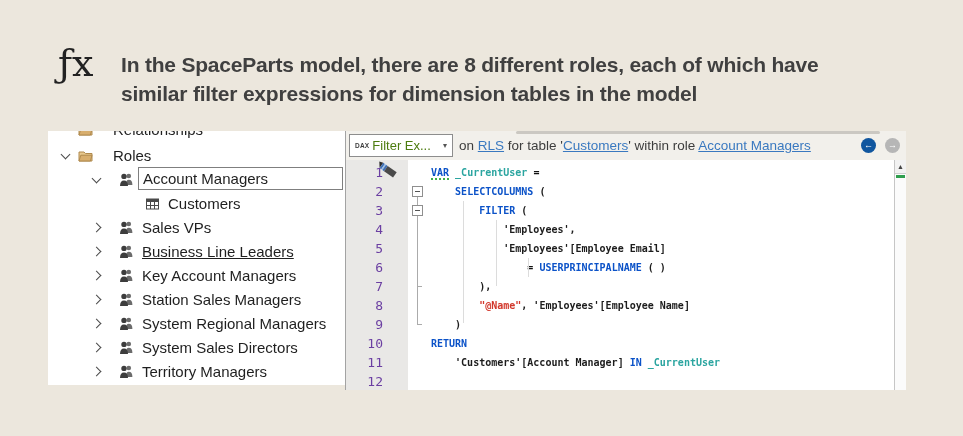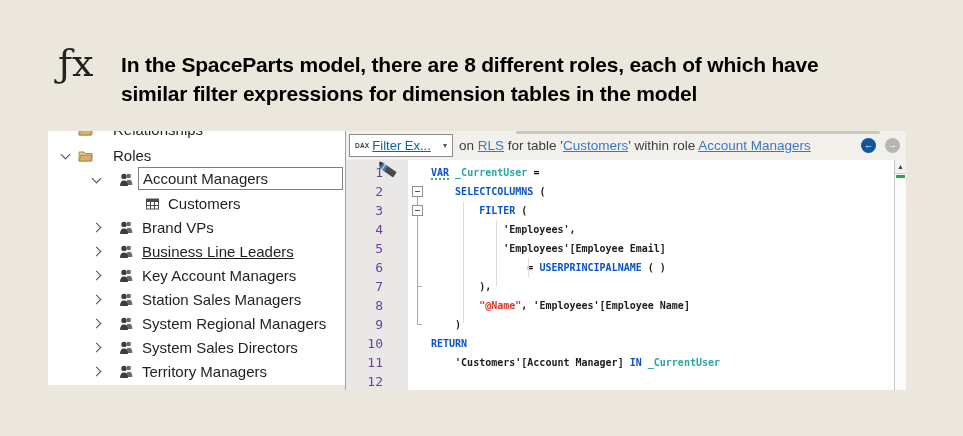--- a/index.html
+++ b/index.html
@@ -9,21 +9,21 @@
     font-family:"Liberation Sans",sans-serif;
   }
   
   .fx-glyph{
     position:absolute;left:58px;top:44px;
     font-family:"DejaVu Serif",serif;
     font-size:38px;color:#222;line-height:1;
   }
   .headline{
     position:absolute;left:121px;top:50px;width:820px;
-    font-size:21px;font-weight:bold;color:#000000;
+    font-size:21px;font-weight:bold;color:#404040;
     line-height:29px;letter-spacing:-0.2px;
   }
   
   .sidebar{
     position:absolute;left:48px;top:131px;width:297px;height:254px;
     background:#ffffff;overflow:hidden;
   }
   .tree-row{position:absolute;left:0;width:100%;height:24px;}
   .tree-label{position:absolute;top:3px;font-size:15px;color:#1f1f1f;white-space:nowrap;}
   .chev{position:absolute;top:8px;width:6px;height:6px;
@@ -43,21 +43,21 @@
   }
   .toolbar{position:absolute;top:0;left:0;right:0;height:29px;background:#f2f0eb;}
   .cutoff-strip{position:absolute;top:0;left:170px;width:364px;height:3px;
     background:#cbc8c2;border-radius:2px;}
   .dax-dropdown{
     position:absolute;left:3px;top:3px;width:104px;height:23px;
     background:#fff;border:1px solid #8d8d8d;box-sizing:border-box;
     display:flex;align-items:center;padding:0 5px;cursor:default;
   }
   .dax-badge{font-size:6.5px;font-weight:bold;color:#3c3c3c;margin-right:3px;letter-spacing:.2px;}
-  .dd-label{font-size:13px;color:#0369a1;flex:1;white-space:nowrap;overflow:hidden;text-decoration:underline;}
+  .dd-label{font-size:13px;color:#4d7c0f;flex:1;white-space:nowrap;overflow:hidden;}
   .dd-arrow{font-size:8px;color:#555;margin-left:2px;}
   .context{
     position:absolute;left:113px;top:0;height:29px;line-height:29px;
     font-size:13.5px;color:#3d3d3d;white-space:nowrap;
   }
   .ctx-link{color:#3a79c0;text-decoration:underline;cursor:pointer;}
   .nav-btn{
     position:absolute;top:7px;width:15px;height:15px;border-radius:50%;
     color:#fff;font-size:9px;line-height:15px;text-align:center;font-weight:bold;
   }
@@ -142,21 +142,21 @@
       <span class="tree-label" style="left: 120px;">Customers</span>
     </div>
     <div class="tree-row" style="top: 85px;">
       <span class="chev right" style="left: 45px;"></span>
       <span class="tree-icon" style="left: 71px;"><svg width="14" height="13" viewBox="0 0 14 13">
           <circle cx="9.8" cy="3" r="2.3" fill="#6b6b6b"></circle>
           <path d="M6.8 12 Q6.8 6.8 9.8 6.8 Q13.4 6.8 13.4 12 Z" fill="#6b6b6b"></path>
           <circle cx="5" cy="3.4" r="2.7" fill="#3d3d3d"></circle>
           <path d="M1 13 Q1 7.4 5 7.4 Q9 7.4 9 13 Z" fill="#3d3d3d"></path>
         </svg></span>
-      <span class="tree-label" style="left: 94px;">Brand VPs</span>
+      <span class="tree-label" style="left: 94px;">Sales VPs</span>
     </div>
     <div class="tree-row" style="top: 109px;">
       <span class="chev right" style="left: 45px;"></span>
       <span class="tree-icon" style="left: 71px;"><svg width="14" height="13" viewBox="0 0 14 13">
           <circle cx="9.8" cy="3" r="2.3" fill="#6b6b6b"></circle>
           <path d="M6.8 12 Q6.8 6.8 9.8 6.8 Q13.4 6.8 13.4 12 Z" fill="#6b6b6b"></path>
           <circle cx="5" cy="3.4" r="2.7" fill="#3d3d3d"></circle>
           <path d="M1 13 Q1 7.4 5 7.4 Q9 7.4 9 13 Z" fill="#3d3d3d"></path>
         </svg></span>
       <span class="tree-label" style="left: 94px; text-decoration: underline;">Business Line Leaders</span>

